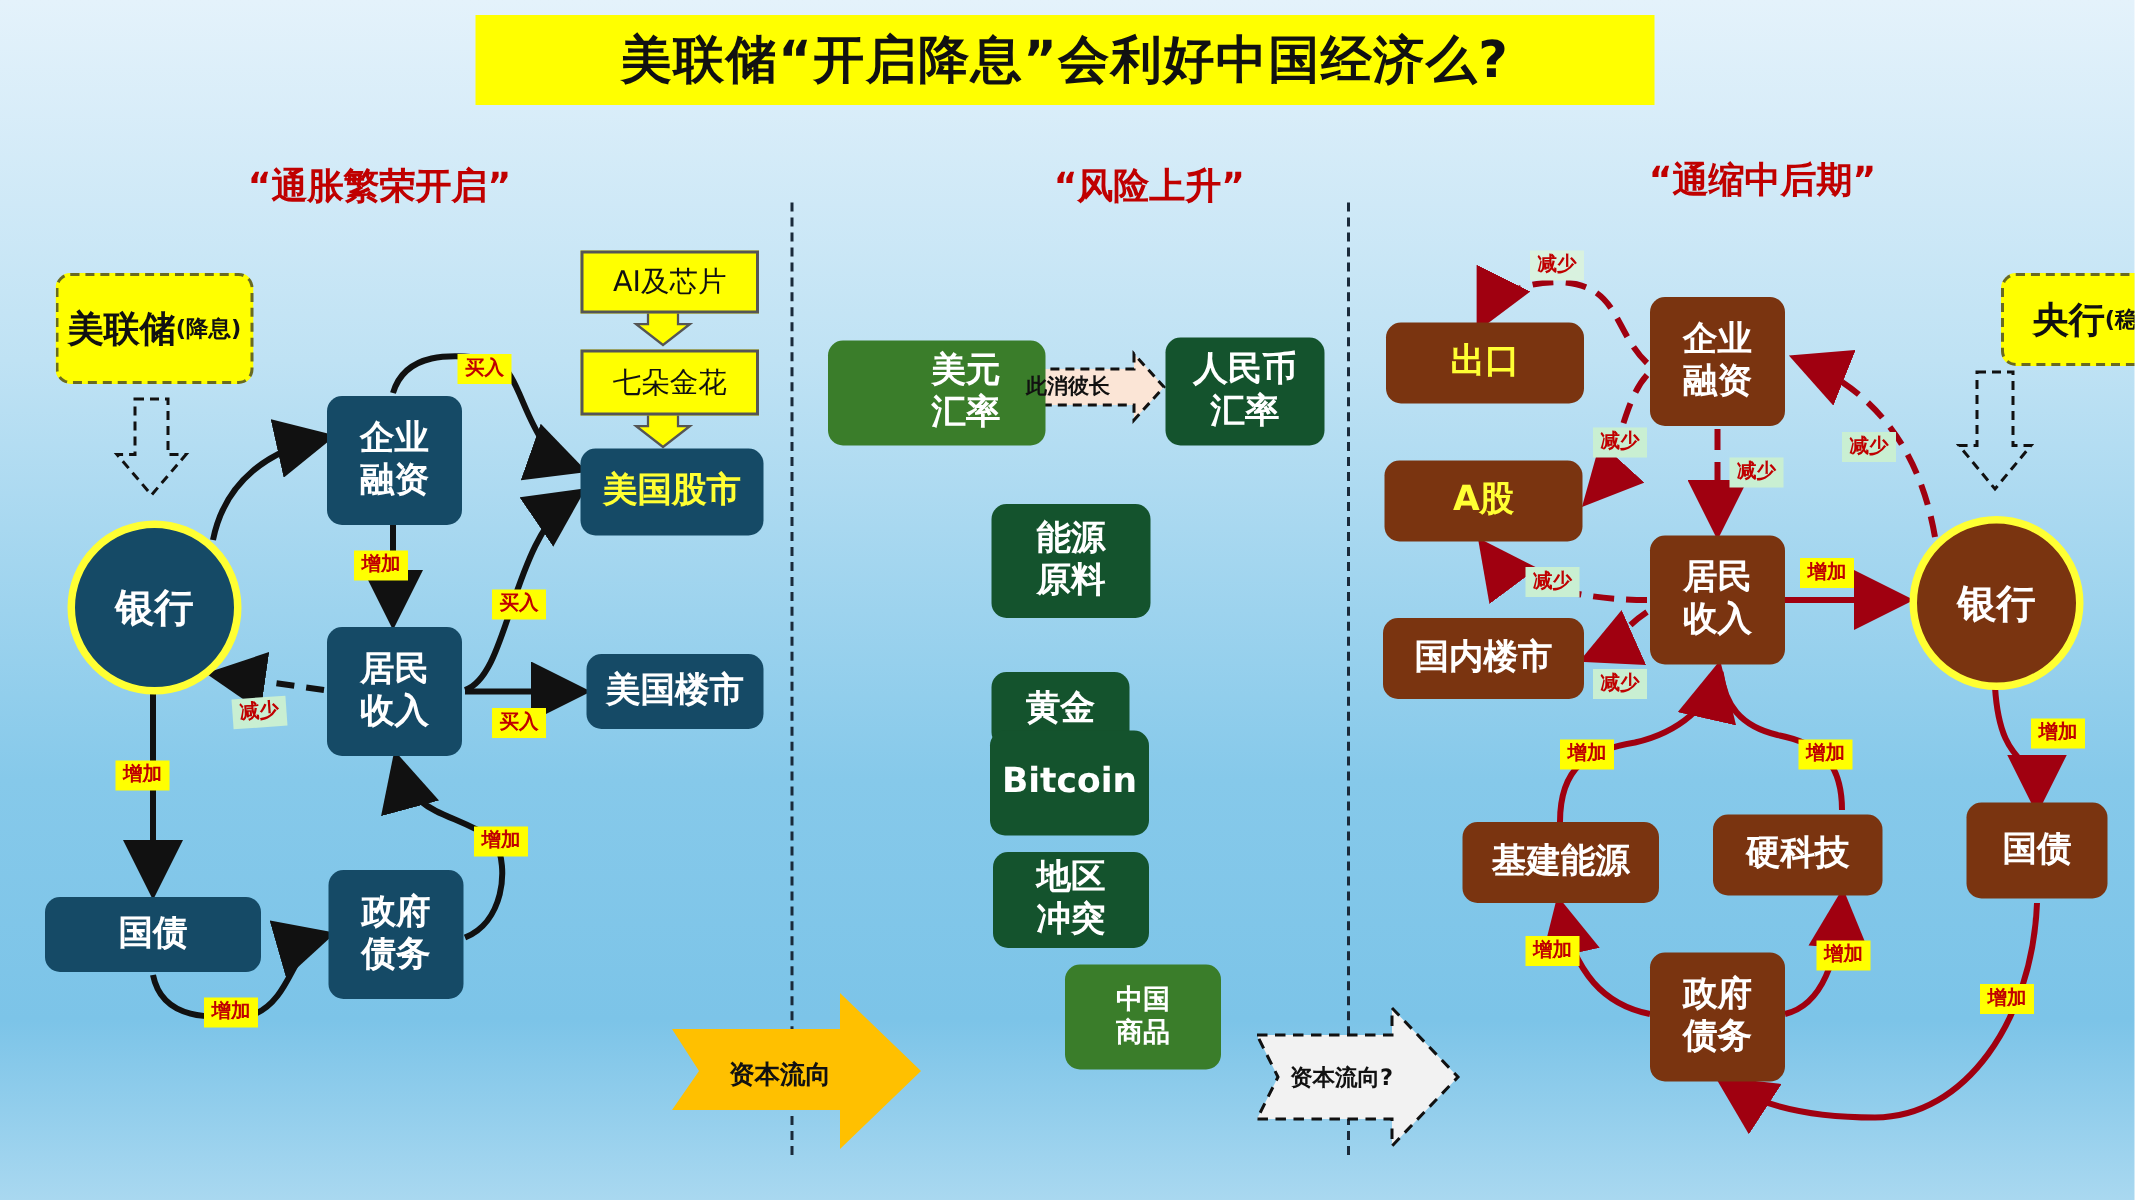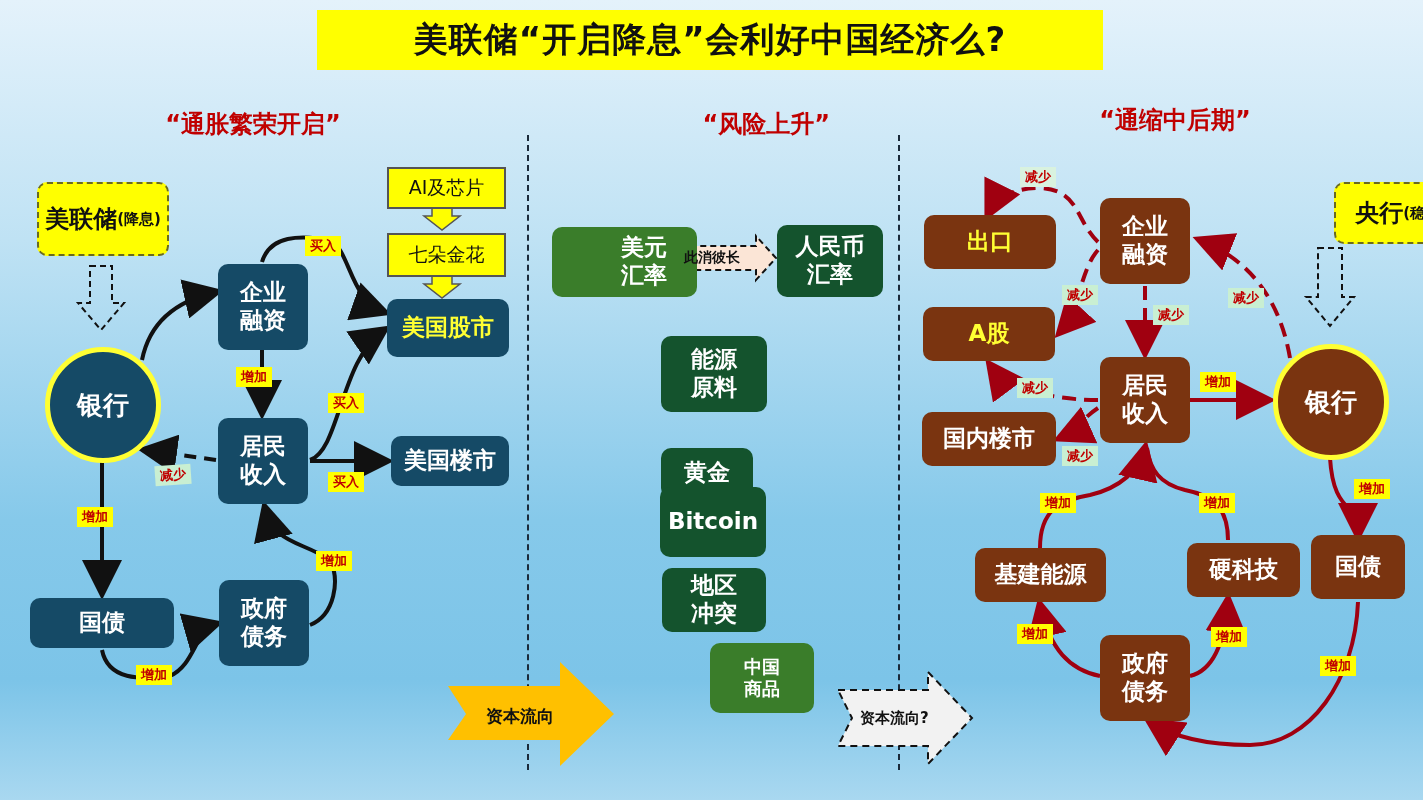--- a/index.html
+++ b/index.html
@@ -186,21 +186,21 @@
 <div class="abs node brown" style="left:1100px;top:198px;width:90px;height:86px;font-size:23px;white-space:pre-line;">企业
 融资</div>
 <div class="abs node brown" style="left:1100px;top:357px;width:90px;height:86px;font-size:23px;white-space:pre-line;">居民
 收入</div>
 <div class="abs dash-yellow" style="left:1334px;top:182px;width:130px;height:58px;">
   <span class="main">央行</span>
   <span class="sub">(稳健)</span>
 </div>
 <div class="abs circle" style="left:1273px;top:344px;width:106px;height:106px;background:#7a3410;">银行</div>
 <div class="abs node brown" style="left:975px;top:548px;width:131px;height:54px;font-size:23px;">基建能源</div>
-<div class="abs node brown" style="left:1187px;top:543px;width:113px;height:54px;font-size:23px;">硬科技</div>
+<div class="abs node brown" style="left:1142px;top:543px;width:113px;height:54px;font-size:23px;">硬科技</div>
 <div class="abs node brown" style="left:1311px;top:535px;width:94px;height:64px;font-size:23px;">国债</div>
 <div class="abs node brown" style="left:1100px;top:635px;width:90px;height:86px;font-size:23px;white-space:pre-line;">政府
 债务</div>
 
 <span class="abs tag-green" style="left:1020px;top:167px;background:#d9f2df;">减少</span>
 <span class="abs tag-green" style="left:1062px;top:285px;">减少</span>
 <span class="abs tag-green" style="left:1153px;top:305px;">减少</span>
 <span class="abs tag-green" style="left:1228px;top:288px;">减少</span>
 <span class="abs tag-green" style="left:1017px;top:378px;">减少</span>
 <span class="abs tag-green" style="left:1062px;top:446px;">减少</span>

